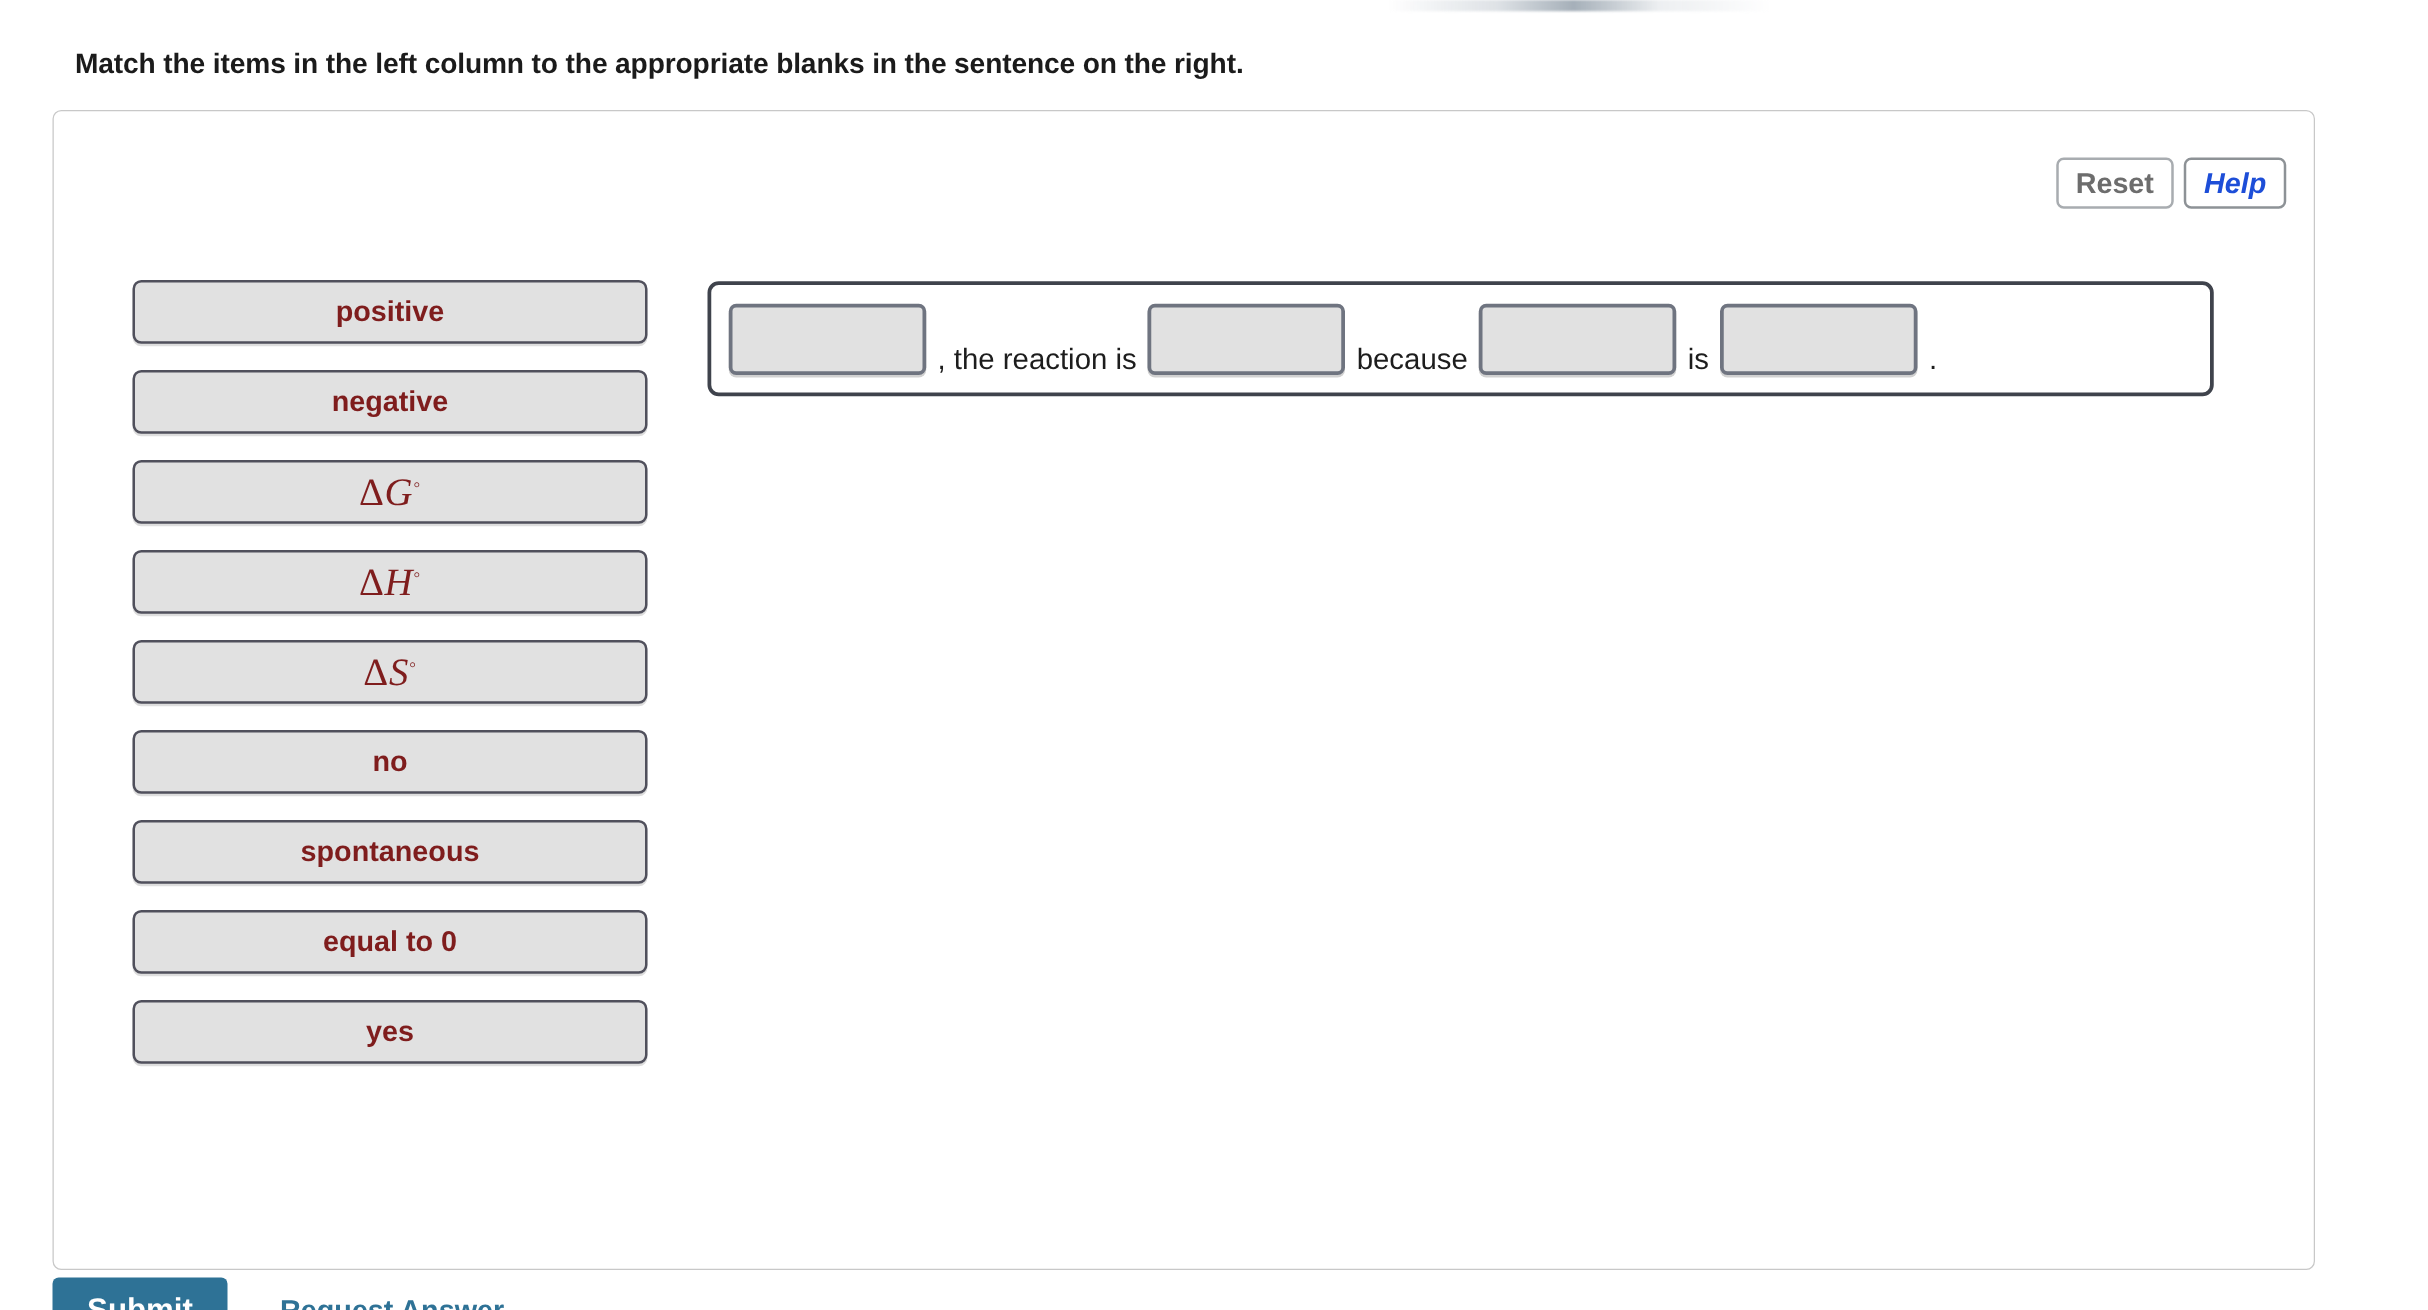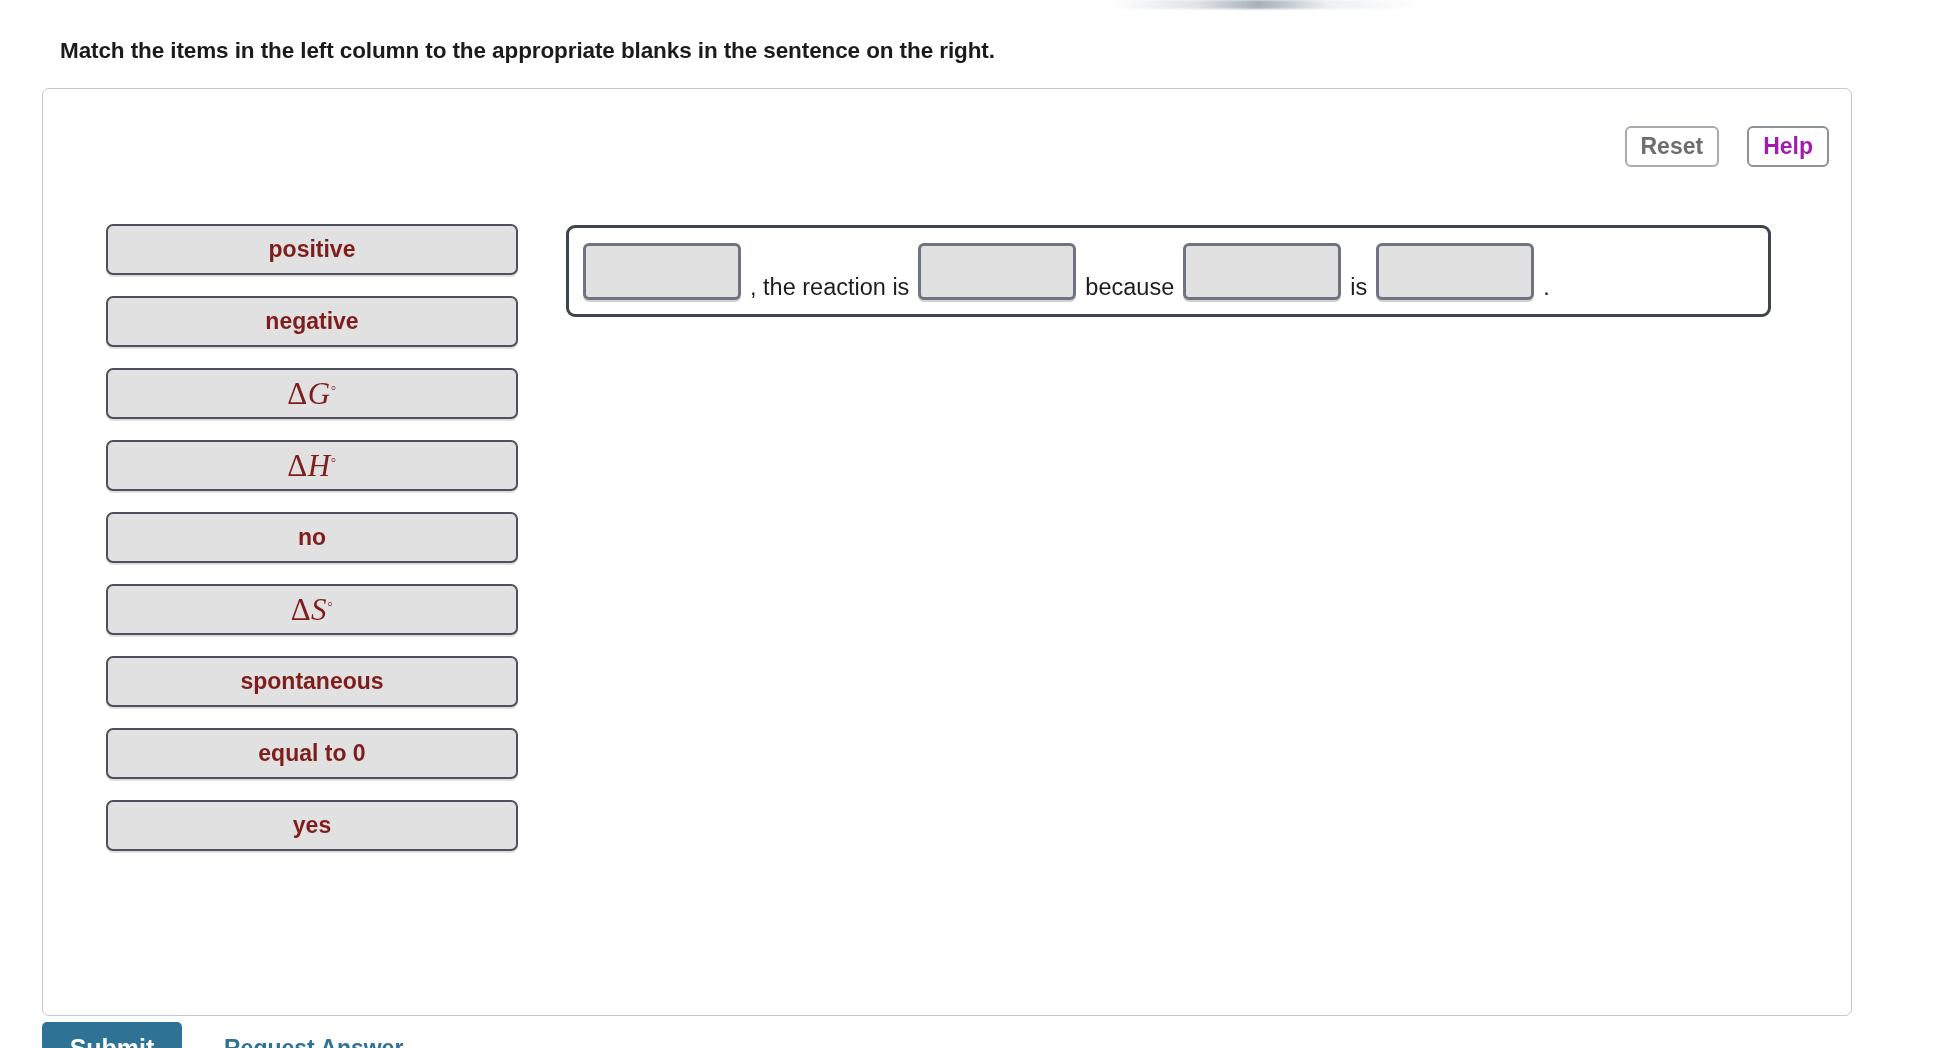--- a/index.html
+++ b/index.html
@@ -41,37 +41,37 @@
     left: 42px; top: 88px;
     width: 1810px; height: 928px;
     border: 1px solid #c8c8c8;
     border-radius: 7px;
     background: #ffffff;
   }
 
   .toolbar {
     position: absolute;
     right: 22px; top: 37px;
-    display: flex; gap: 28px;
+    display: flex; gap: 8px;
   }
   .tool-btn {
     height: 41px;
     padding: 0 14px;
     border: 2px solid #9aa0a6;
     border-radius: 6px;
     background: #ffffff;
     font-family: "Liberation Sans", sans-serif;
     font-size: 23px;
     font-weight: bold;
     line-height: 37px;
     cursor: pointer;
     white-space: nowrap;
   }
   .tool-btn.reset { color: #6d6d6d; border-color: #a8acb0; }
-  .tool-btn.help  { color: #a21caf; border-color: #8d9296; }
+  .tool-btn.help  { color: #1d4ed8; border-color: #8d9296; font-style: italic; }
 
   
   .tiles {
     position: absolute;
     left: 63px; top: 135px;
     width: 412px;
   }
   .tile {
     position: relative;
     width: 412px; height: 51px;
@@ -192,25 +192,25 @@
       <div class="tile">
         <span class="tile-label math"><span>Δ</span><i>G</i><sup>◦</sup></span>
       </div>
 
 
       <div class="tile">
         <span class="tile-label math"><span>Δ</span><i>H</i><sup>◦</sup></span>
       </div>
 
       <div class="tile">
+        <span class="tile-label math"><span>Δ</span><i>S</i><sup>◦</sup></span>
+      </div>
+
+      <div class="tile">
         <span class="tile-label">no</span>
-      </div>
-
-      <div class="tile">
-        <span class="tile-label math"><span>Δ</span><i>S</i><sup>◦</sup></span>
       </div>
 
       <div class="tile">
         <span class="tile-label">spontaneous</span>
       </div>
 
       <div class="tile">
         <span class="tile-label">equal to 0</span>
       </div>
 

